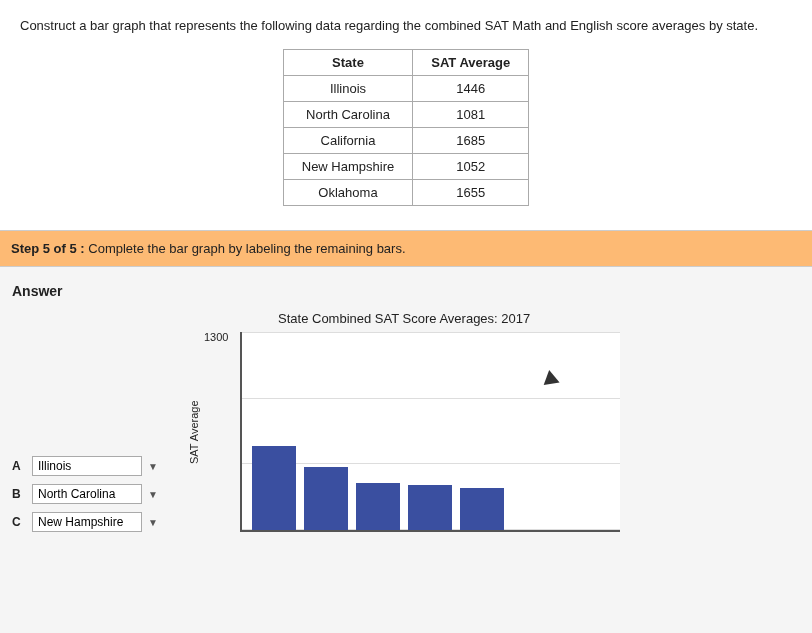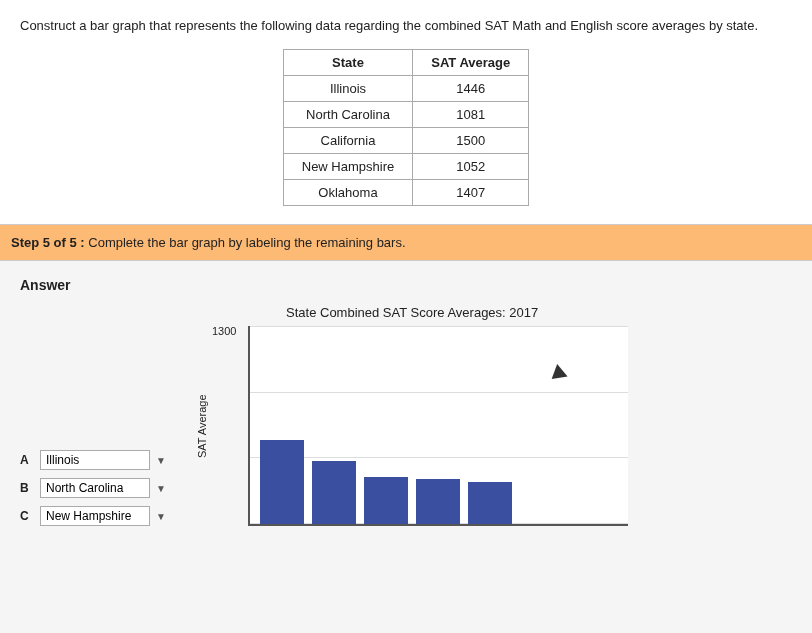--- a/index.html
+++ b/index.html
@@ -7,21 +7,21 @@
       font-family: Arial, sans-serif;
       font-size: 13px;
       background: #f5f5f5;
       color: #222;
       width: 812px;
       min-height: 633px;
     }
 
     .top-section {
       background: #fff;
-      padding: 18px 20px 18px 20px;
+      padding: 18px 20px 24px 20px;
       border-bottom: 1px solid #ccc;
     }
 
     .prompt-text {
       font-size: 13px;
       color: #222;
       margin-bottom: 16px;
     }
 
     .table-container {
@@ -55,21 +55,21 @@
       border-bottom: 1px solid #ccc;
       font-size: 13px;
     }
 
     .step-label {
       font-weight: bold;
     }
 
     .answer-section {
       background: #f5f5f5;
-      padding: 16px 20px;
+      padding: 16px 12px;
     }
 
     .answer-label {
       font-weight: bold;
       font-size: 14px;
       margin-bottom: 12px;
     }
 
     .answer-content {
       display: flex;
@@ -227,29 +227,29 @@
       <tr>
             <td>Illinois</td>
             <td>1446</td>
           </tr>
           <tr>
             <td>North Carolina</td>
             <td>1081</td>
           </tr>
           <tr>
             <td>California</td>
-            <td>1500</td>
+            <td>1685</td>
           </tr>
           <tr>
             <td>New Hampshire</td>
             <td>1052</td>
           </tr>
           <tr>
             <td>Oklahoma</td>
-            <td>1407</td>
+            <td>1655</td>
           </tr>
         </tbody>
     </table>
   </div>
 </div>
 
 <div class="step-section">
   <span class="step-label">Step 5 of 5 :</span><span> Complete the bar graph by labeling the remaining bars.</span>
 </div>
 

